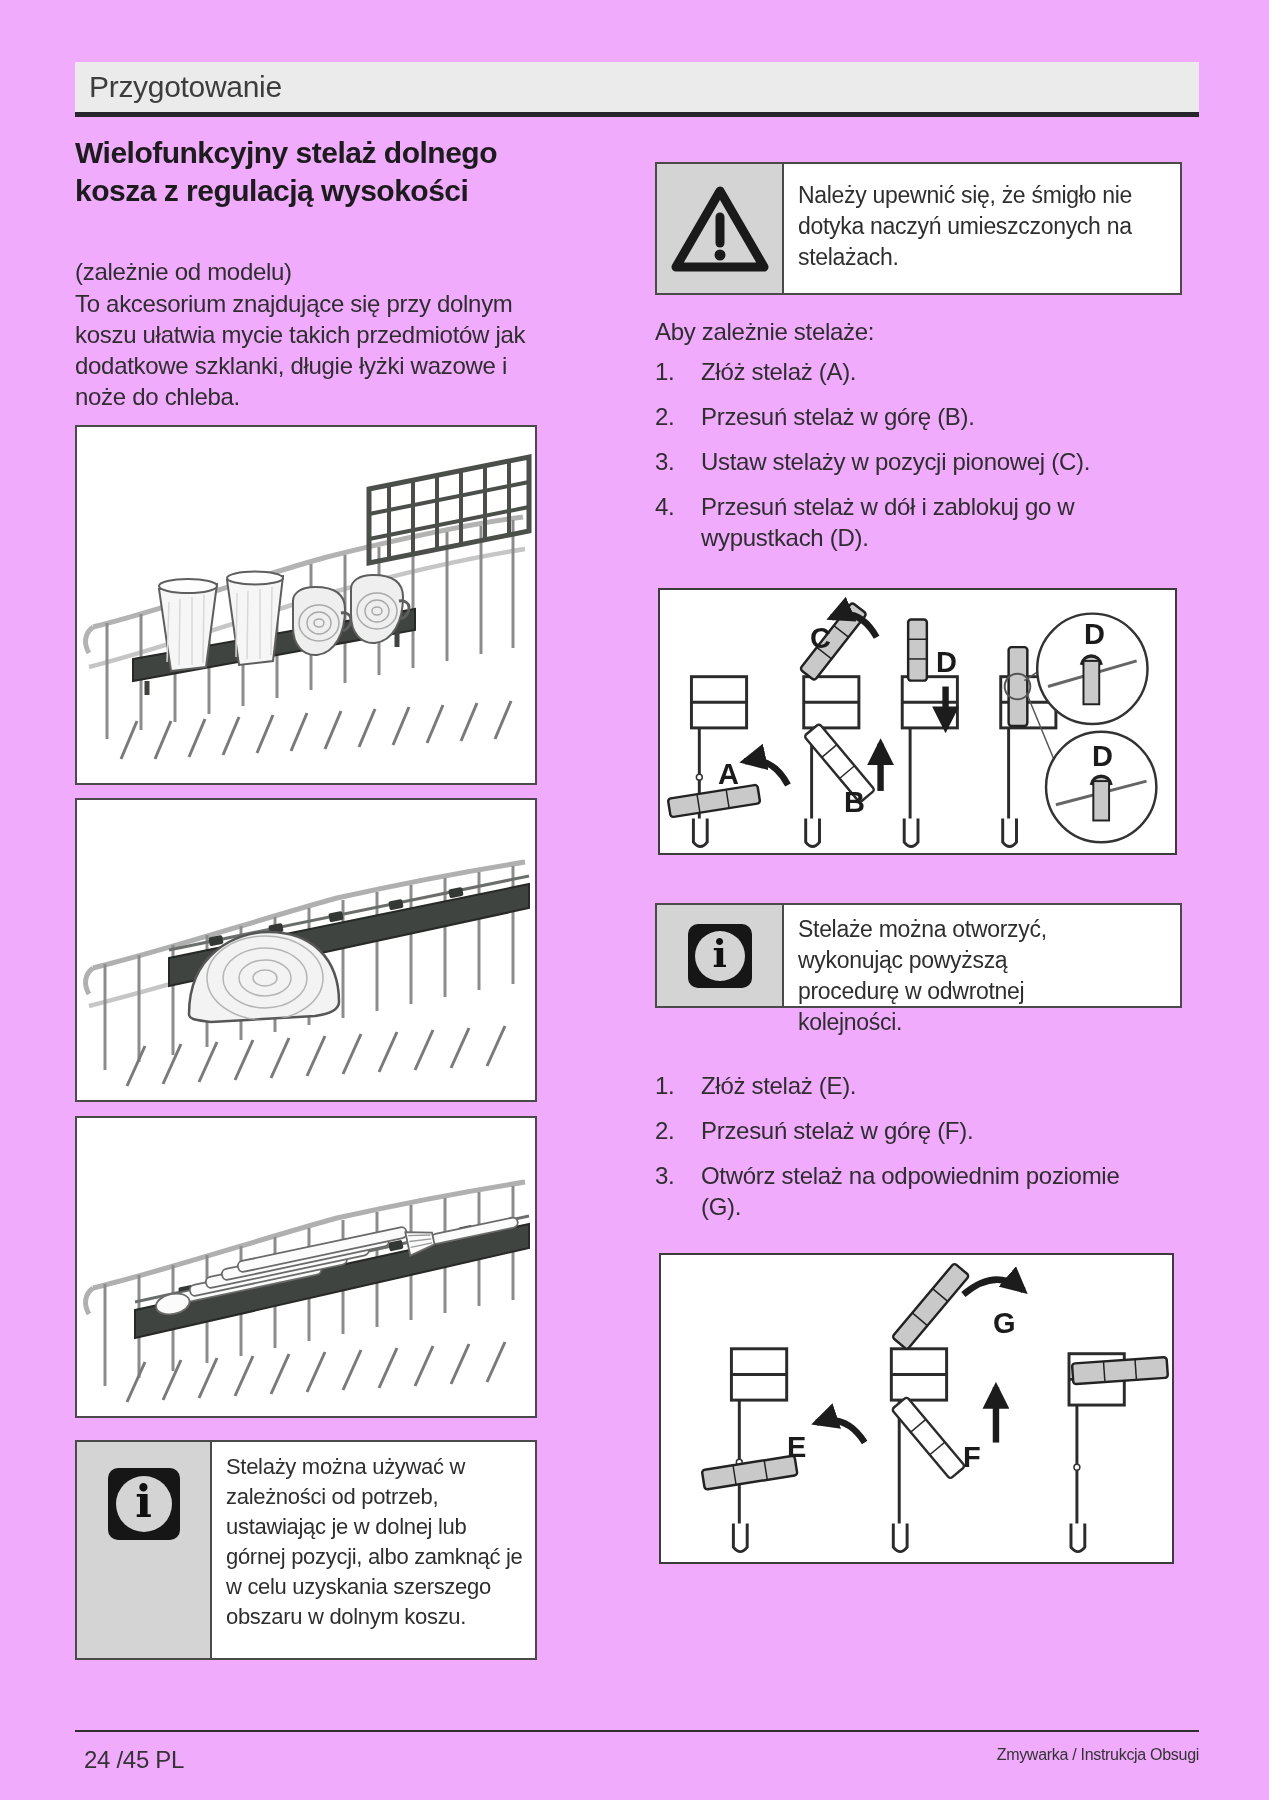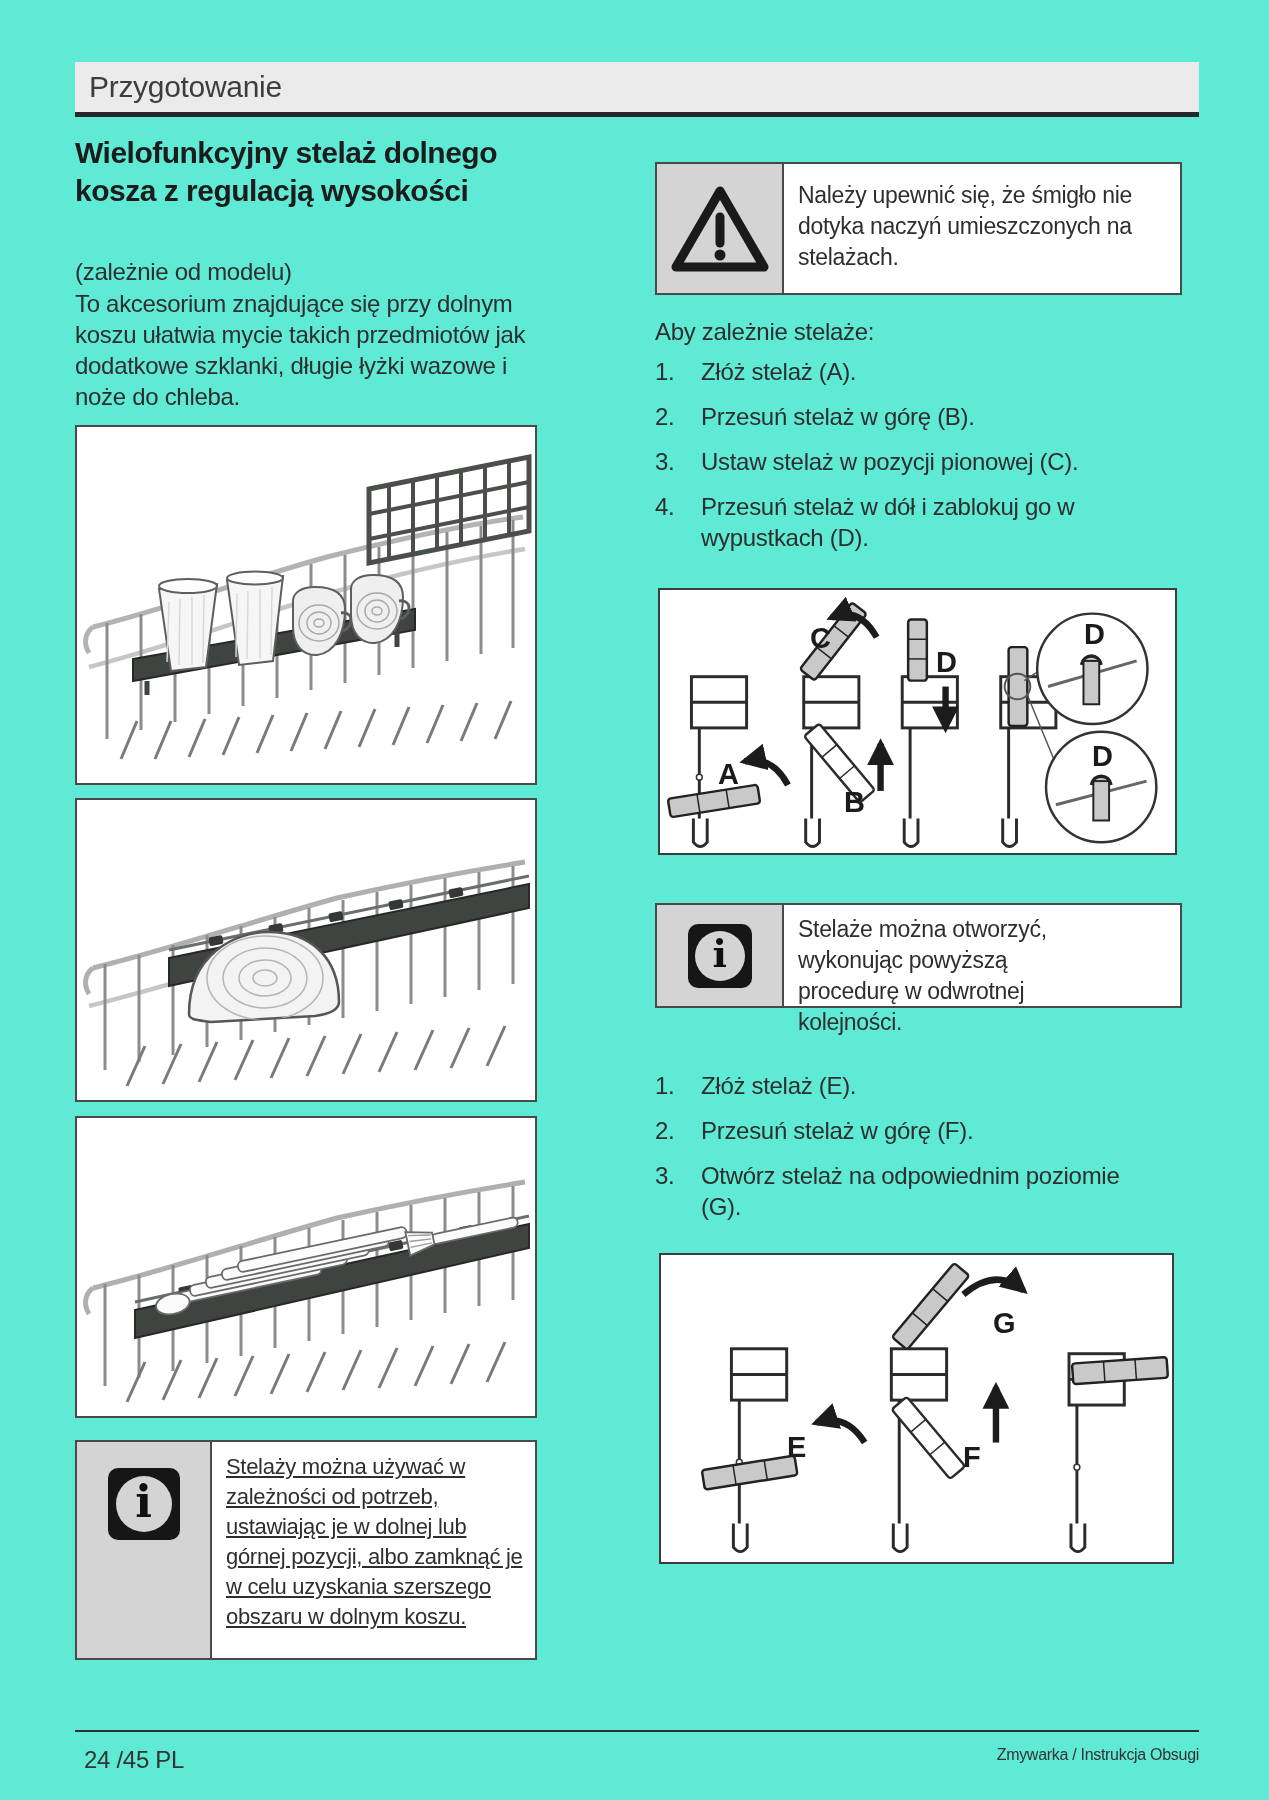--- a/index.html
+++ b/index.html
@@ -1,16 +1,16 @@
 <!DOCTYPE html>
 <html><head>
 <meta charset="utf-8">
 <style>
   html,body{margin:0;padding:0;background:#ffffff;}
-  .page{position:relative;width:1269px;height:1800px;background:#5eead4;overflow:hidden;
+  .page{position:relative;width:1269px;height:1800px;background:#f0abfc;overflow:hidden;
         font-family:"Liberation Sans",sans-serif;color:#2b2b2b;letter-spacing:-0.3px;}
 
   
   .header-bar{position:absolute;left:75px;top:62px;width:1124px;height:50px;background:#ebebeb;
               display:flex;align-items:center;padding-left:14px;box-sizing:border-box;}
   .header-bar span{font-size:30px;font-weight:400;color:#3d3d3d;}
   .header-rule{position:absolute;left:75px;top:112px;width:1124px;height:5px;background:#26262c;}
 
   
   .doc-title{position:absolute;left:75px;top:134px;width:440px;font-size:30px;line-height:38px;
@@ -25,21 +25,21 @@
   .figure svg{display:block;width:100%;height:100%;}
 
   
   .note-box{position:absolute;border:2px solid #4a4a4a;background:#fff;display:flex;box-sizing:border-box;}
   .icon-panel{background:#d4d4d4;border-right:2px solid #4a4a4a;flex:none;
               display:flex;justify-content:center;align-items:center;box-sizing:border-box;}
   .note-text{font-size:22px;line-height:30px;color:#2e2e2e;padding:10px 0 10px 14px;box-sizing:border-box;}
 
   .note-left{left:75px;top:1440px;width:462px;height:220px;}
   .note-left .icon-panel{width:135px;align-items:flex-start;padding-top:26px;}
-  .note-left .note-text{width:312px;text-decoration:underline;}
+  .note-left .note-text{width:312px;}
 
   .warn-box{left:655px;top:162px;width:527px;height:133px;}
   .warn-box .icon-panel{width:127px;}
   .warn-box .note-text{display:flex;align-items:center;font-size:23px;line-height:31px;width:386px;padding:6px 0 10px 14px;}
 
   .note-right{left:655px;top:903px;width:527px;height:105px;}
   .note-right .icon-panel{width:127px;}
   .note-right .note-text{display:flex;align-items:center;font-size:23px;line-height:31px;width:310px;padding:4px 0 4px 14px;margin-top:40px;}
 
   .info-icon{width:72px;height:72px;background:#161616;border-radius:10px;
@@ -351,21 +351,21 @@
     <div class="step">
       <span class="num">1.</span>
       <span class="txt">Złóż stelaż (A).</span>
     </div>
     <div class="step">
       <span class="num">2.</span>
       <span class="txt">Przesuń stelaż w górę (B).</span>
     </div>
     <div class="step">
       <span class="num">3.</span>
-      <span class="txt">Ustaw stelaż w pozycji pionowej (C).</span>
+      <span class="txt">Ustaw stelaży w pozycji pionowej (C).</span>
     </div>
     <div class="step">
       <span class="num">4.</span>
       <span class="txt">Przesuń stelaż w dół i zablokuj go w wypustkach (D).</span>
     </div>
   </div>
 
   <div class="diagram d1">
     <svg viewBox="0 0 519 267">
       <defs>

